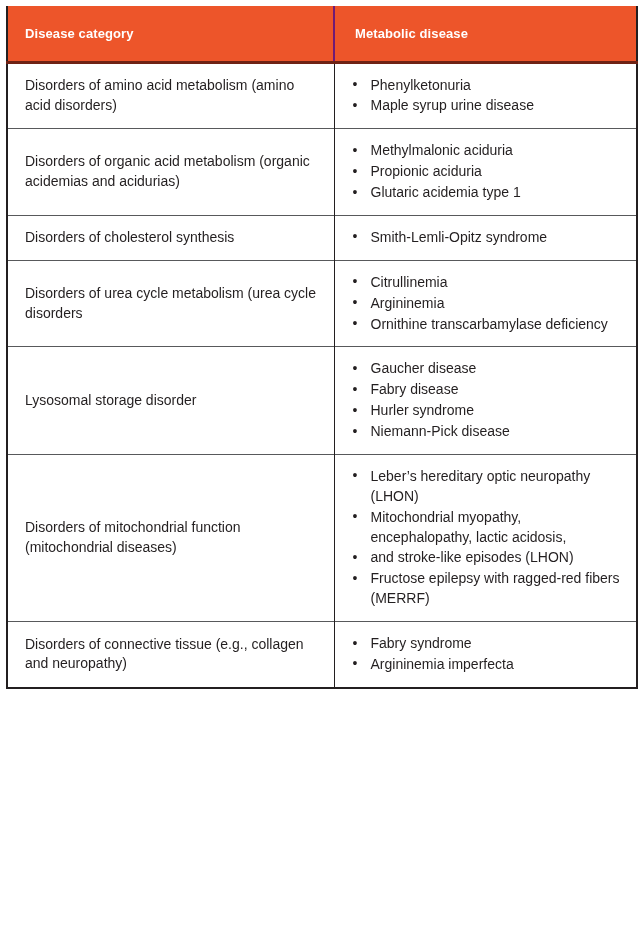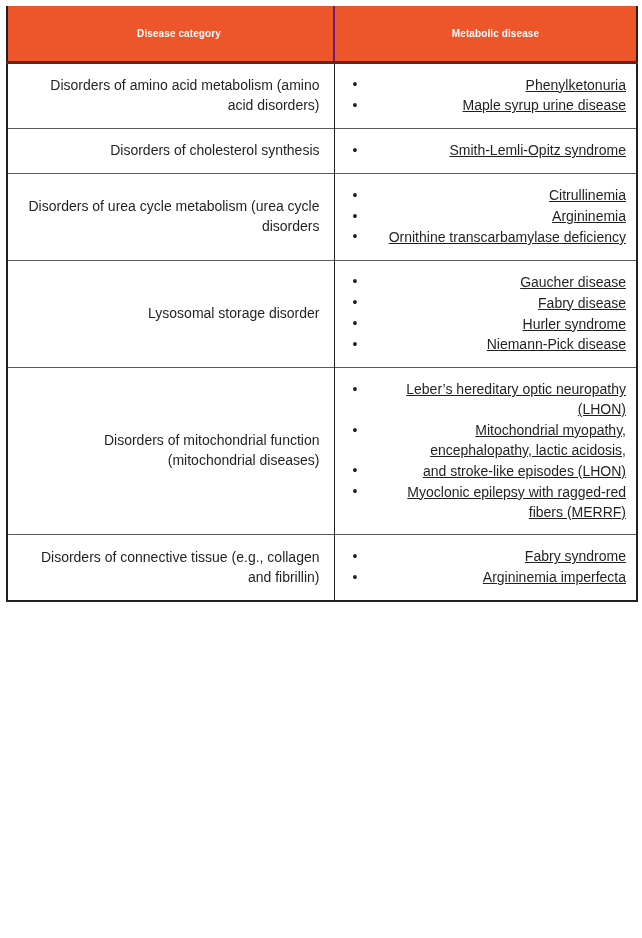--- a/index.html
+++ b/index.html
@@ -34,54 +34,52 @@
   col.col-category { width: 327px; }
   col.col-disease  { width: 303px; }
 
   
   thead tr.header-row {
     background: #ED552A;
   }
   thead th {
     background: #ED552A;
     color: #ffffff;
-    font-size: 10px;
+    font-size: 13px;
     font-weight: bold;
-    text-align: center;
+    text-align: left;
     letter-spacing: 0.1px;
     padding: 16px 0 16px 17px;
     height: 56px;
     box-sizing: border-box;
     vertical-align: middle;
     border-bottom: 3px solid #6E2214;
   }
   thead th.th-disease {
     border-left: 2px solid #701a75;
     padding-left: 20px;
   }
 
   
   tbody td {
     border-top: 1.5px solid #58595b;
     vertical-align: middle;
     font-size: 14px;
     line-height: 1.42;
     color: #231f20;
     box-sizing: border-box;
-    text-align: right;
   }
   tbody tr:first-child td { border-top: none; }
 
   td.cell-category {
     padding: 12px 14px 12px 17px;
   }
   td.cell-disease {
     border-left: 1.5px solid #231f20;
     padding: 12px 10px 12px 16px;
-    text-decoration: underline;
   }
 
   
   ul.disease-list {
     margin: 0;
     padding: 0;
     list-style: none;
   }
   ul.disease-list li {
     position: relative;
@@ -123,20 +121,32 @@
           </td>
           <td class="cell-disease">
             <ul class="disease-list">
               <li>Phenylketonuria</li>
               <li>Maple syrup urine disease</li>
             </ul>
           </td>
         </tr>
         <tr class="body-row">
           <td class="cell-category">
+            <span class="cat-text">Disorders of organic acid metabolism (organic acidemias and acidurias)</span>
+          </td>
+          <td class="cell-disease">
+            <ul class="disease-list">
+              <li>Methylmalonic aciduria</li>
+              <li>Propionic aciduria</li>
+              <li>Glutaric acidemia type 1</li>
+            </ul>
+          </td>
+        </tr>
+        <tr class="body-row">
+          <td class="cell-category">
             <span class="cat-text">Disorders of cholesterol synthesis</span>
           </td>
           <td class="cell-disease">
             <ul class="disease-list">
               <li>Smith-Lemli-Opitz syndrome</li>
             </ul>
           </td>
         </tr>
         <tr class="body-row">
           <td class="cell-category">
@@ -165,27 +175,27 @@
         </tr>
         <tr class="body-row">
           <td class="cell-category">
             <span class="cat-text">Disorders of mitochondrial function (mitochondrial diseases)</span>
           </td>
           <td class="cell-disease">
             <ul class="disease-list">
               <li>Leber’s hereditary optic neuropathy (LHON)</li>
               <li>Mitochondrial myopathy, encephalopathy, lactic acidosis,</li>
               <li>and stroke-like episodes (LHON)</li>
-              <li>Myoclonic epilepsy with ragged-red fibers (MERRF)</li>
-            </ul>
-          </td>
-        </tr>
-        <tr class="body-row">
-          <td class="cell-category">
-            <span class="cat-text">Disorders of connective tissue (e.g., collagen and fibrillin)</span>
+              <li>Fructose epilepsy with ragged-red fibers (MERRF)</li>
+            </ul>
+          </td>
+        </tr>
+        <tr class="body-row">
+          <td class="cell-category">
+            <span class="cat-text">Disorders of connective tissue (e.g., collagen and neuropathy)</span>
           </td>
           <td class="cell-disease">
             <ul class="disease-list">
               <li>Fabry syndrome</li>
               <li>Argininemia imperfecta</li>
             </ul>
           </td>
         </tr>
       </tbody>
   </table>

